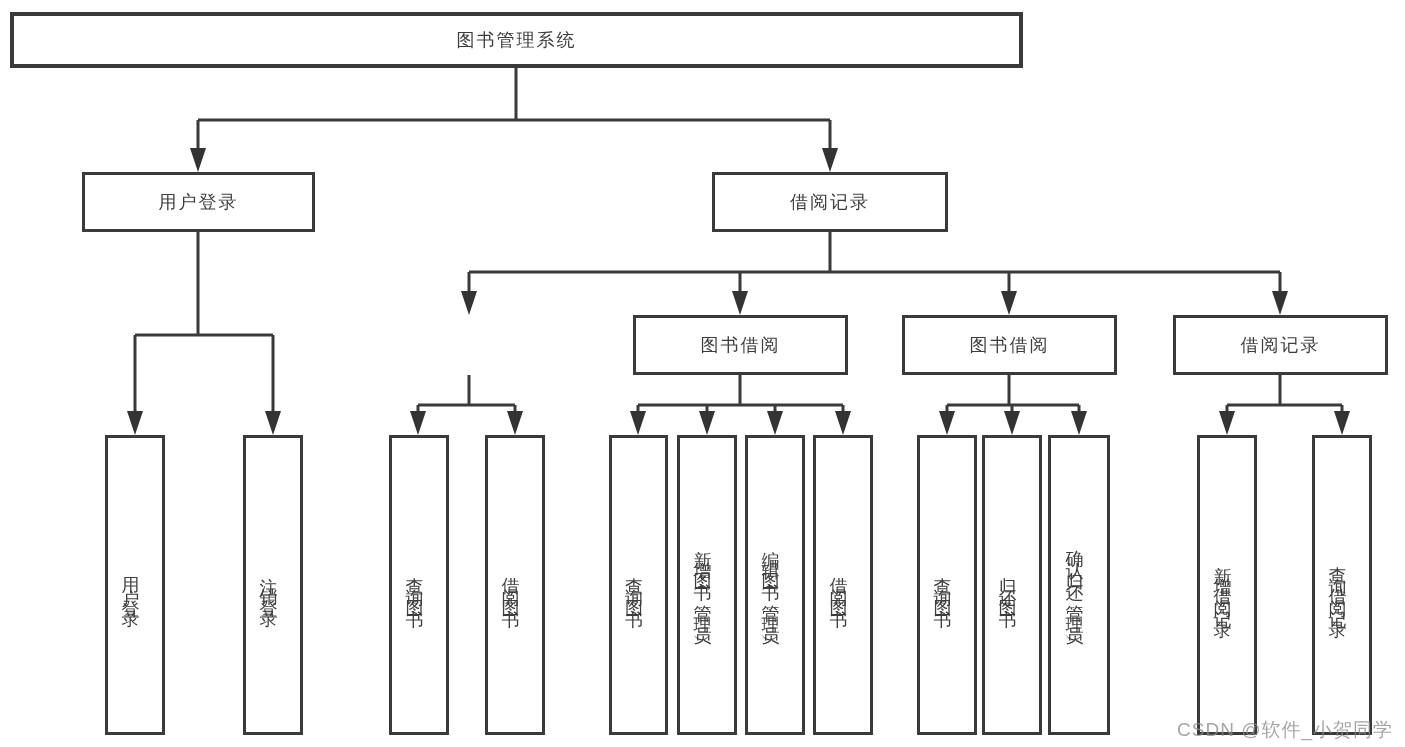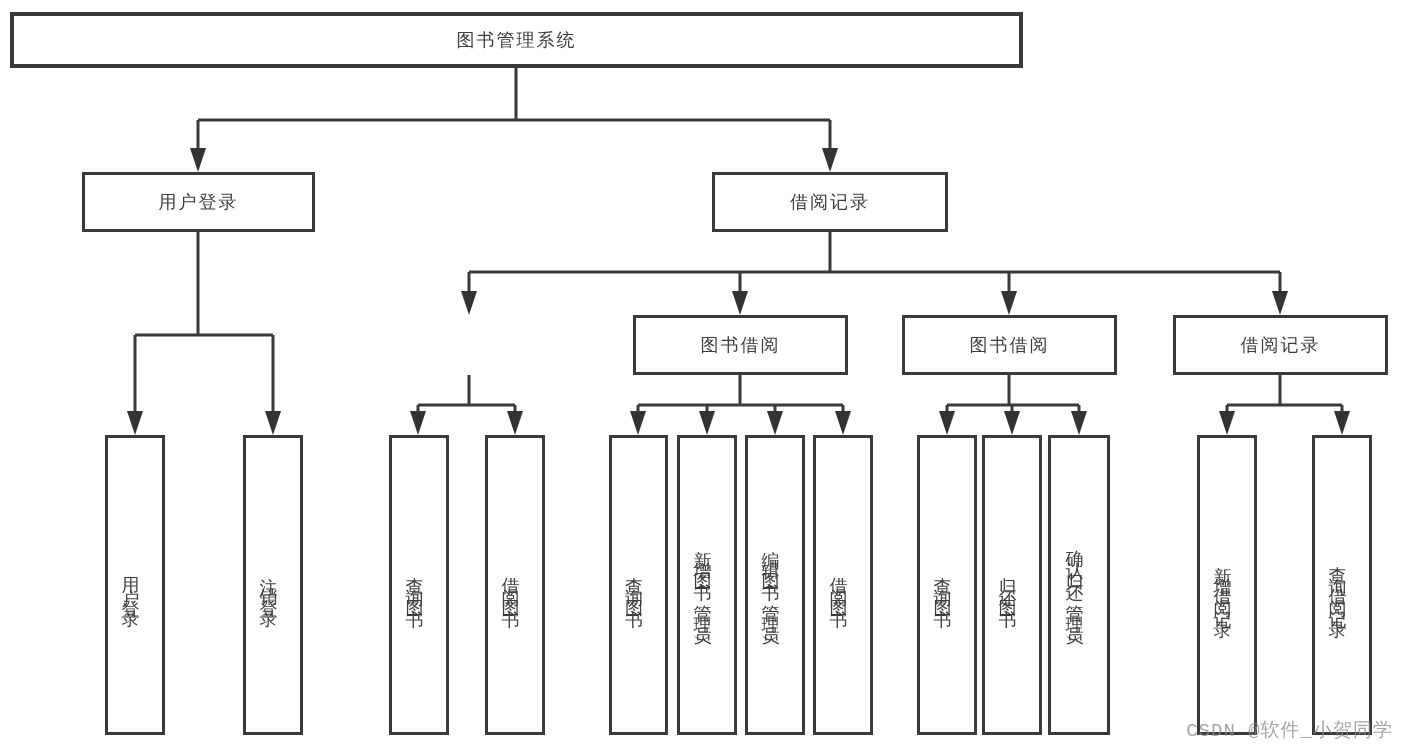--- a/index.html
+++ b/index.html
@@ -58,21 +58,20 @@
   }
   #watermark {
     position: absolute;
     right: 12px;
     bottom: 4px;
     font-size: 19px;
     letter-spacing: 1px;
     color: rgba(140, 140, 140, 0.78);
     z-index: 5;
     pointer-events: none;
-    font-family: Liberation Mono, monospace;
   }
 </style>
 </head>
 <body>
 
 <div id="stage">
 
   <svg class="connectors" viewBox="0 0 1405 747" xmlns="http://www.w3.org/2000/svg">
     <g stroke="#3a3a3a" stroke-width="3" fill="none">
 

